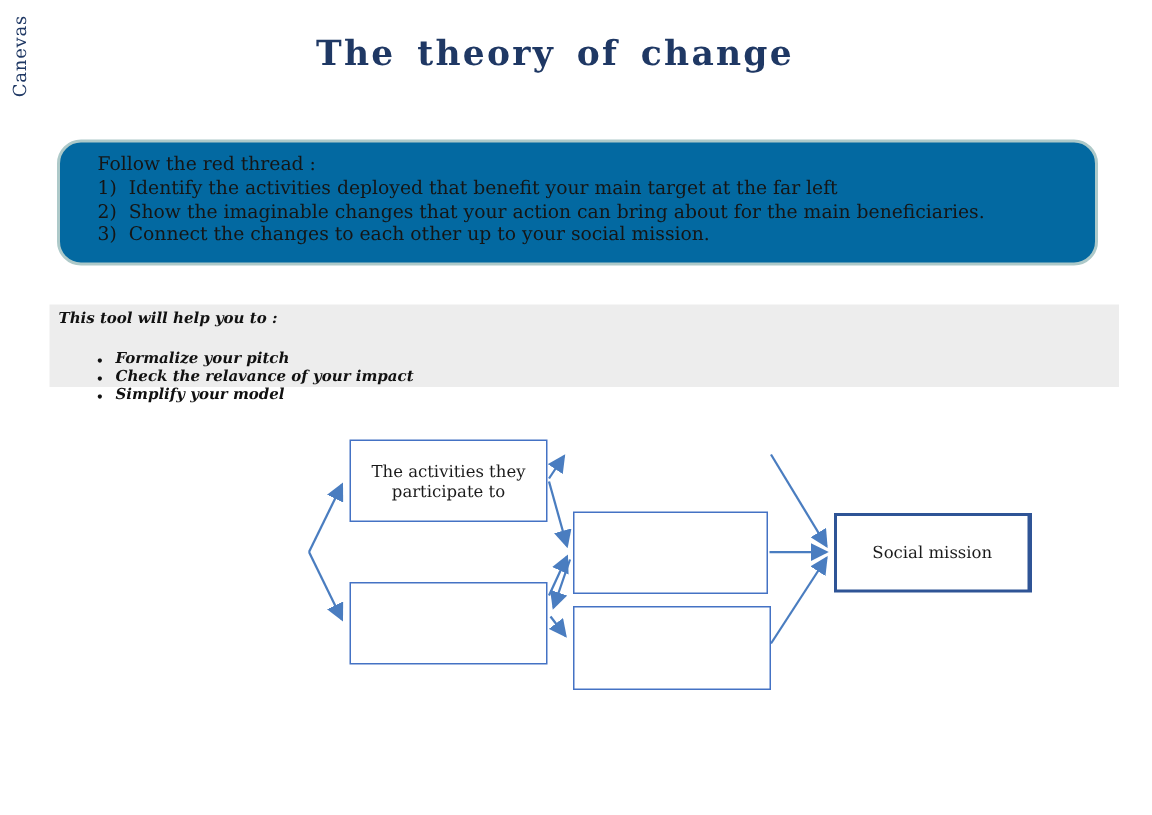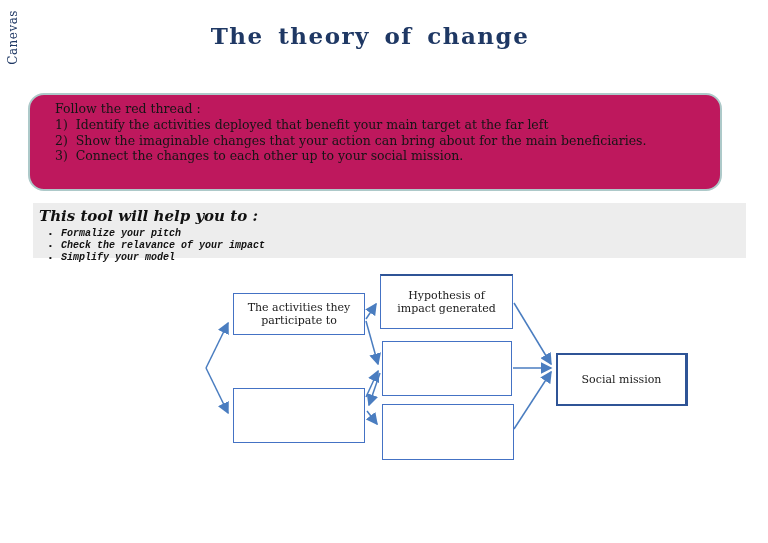--- a/index.html
+++ b/index.html
@@ -17,56 +17,56 @@
 
   
   .title {
     position:absolute; top:22px; left:0; width:740px; text-align:center;
     font-size:23px; font-weight:bold; letter-spacing:1.5px; word-spacing:5px;
     color:var(--title,#1f3864);
   }
 
   
   .callout {
-    position:absolute; left:28px; top:93px; width:694px; height:98px;
+    position:absolute; left:38px; top:93px; width:694px; height:84px;
     box-sizing:border-box; border:2px solid var(--callout-border,#adc9c9);
-    border-radius:16px; background:#be185d;
+    border-radius:16px; background:#0369a1;
     padding:6px 10px 0 25px; font-size:12.5px; line-height:15.8px; color:#151515;
   }
   .callout .line { white-space:nowrap; }
 
   
   .band {
     position:absolute; left:33px; top:203px; width:713px; height:55px;
     box-sizing:border-box; background:var(--band-bg,#ededed);
     padding:4px 8px 0 6px; font-style:italic; font-weight:600;
     font-size:10px; color:#111;
   }
-  .band .intro { margin:0 0 3px 0; font-size:15px; }
-  .band ul { margin:0; padding:0 0 0 9px; list-style:none;font-family:Liberation Mono, monospace; }
+  .band .intro { margin:0 0 3px 0; font-size:10px; }
+  .band ul { margin:16px; padding:0 0 0 9px; list-style:none; }
   .band li { margin:1px 0 0 0; padding-left:13px; position:relative; }
   .band li::before { content:"\2022"; position:absolute; left:0; top:1px; font-size:8px; font-style:normal; }
 
   
   .dbox {
     position:absolute; box-sizing:border-box;
     border:1.5px solid var(--box-border,#4472c4); background:#fff;
     display:flex; align-items:center; justify-content:center;
     text-align:center; font-size:11px; line-height:13px; color:#1a1a1a;
     padding:2px 8px;
   }
   #box-main        { left:74px;  top:341px; width:132px; height:55px; }
-  #box-activities  { left:233px; top:293px; width:132px; height:42px; }
+  #box-activities  { left:233px; top:293px; width:132px; height:55px; }
   #box-left-change { left:233px; top:388px; width:132px; height:55px; }
   #box-hypothesis  { left:380px; top:274px; width:133px; height:55px;
                      border-top:2.5px solid var(--emphasis-border,#2f5496); }
   #box-mid-change  { left:382px; top:341px; width:130px; height:55px; }
   #box-bottom-change{ left:382px; top:404px; width:132px; height:56px; }
   #box-social      { left:556px; top:342px; width:132px; height:53px;
-                     border:2px solid var(--emphasis-border,#2f5496); border-right-width:3px;margin-top:11px; }
+                     border:2px solid var(--emphasis-border,#2f5496); border-right-width:3px; }
 
   
   .arrows { position:absolute; left:0; top:0; width:768px; height:543px; pointer-events:none; }
   .arrow-line { stroke:var(--arrow,#4a7dc0); stroke-width:1.5; fill:none; marker-end:url(#arr); }
   .arrowhead { fill:var(--arrow,#4a7dc0); }
 </style>
 </head>
 <body>
 
 <div class="page">
@@ -104,18 +104,17 @@
     <line class="arrow-line" x1="366" y1="397" x2="378" y2="371"></line>
     <line class="arrow-line" x1="380" y1="373" x2="369" y2="405"></line>
     <line class="arrow-line" x1="367" y1="411" x2="377" y2="424"></line>
     <line class="arrow-line" x1="514" y1="303" x2="551" y2="364"></line>
     <line class="arrow-line" x1="513" y1="368" x2="551" y2="368"></line>
     <line class="arrow-line" x1="514" y1="429" x2="551" y2="372"></line>
   </svg>
 
   <div class="dbox" id="box-activities">The activities they participate to</div>
   <div class="dbox" id="box-left-change"></div>
-  <div class="dbox" id="box-hypothesis">Hypothesis of impact generated</div>
   <div class="dbox" id="box-mid-change"></div>
   <div class="dbox" id="box-bottom-change"></div>
   <div class="dbox" id="box-social">Social mission</div>
 
 </div>
 
 </body></html>

